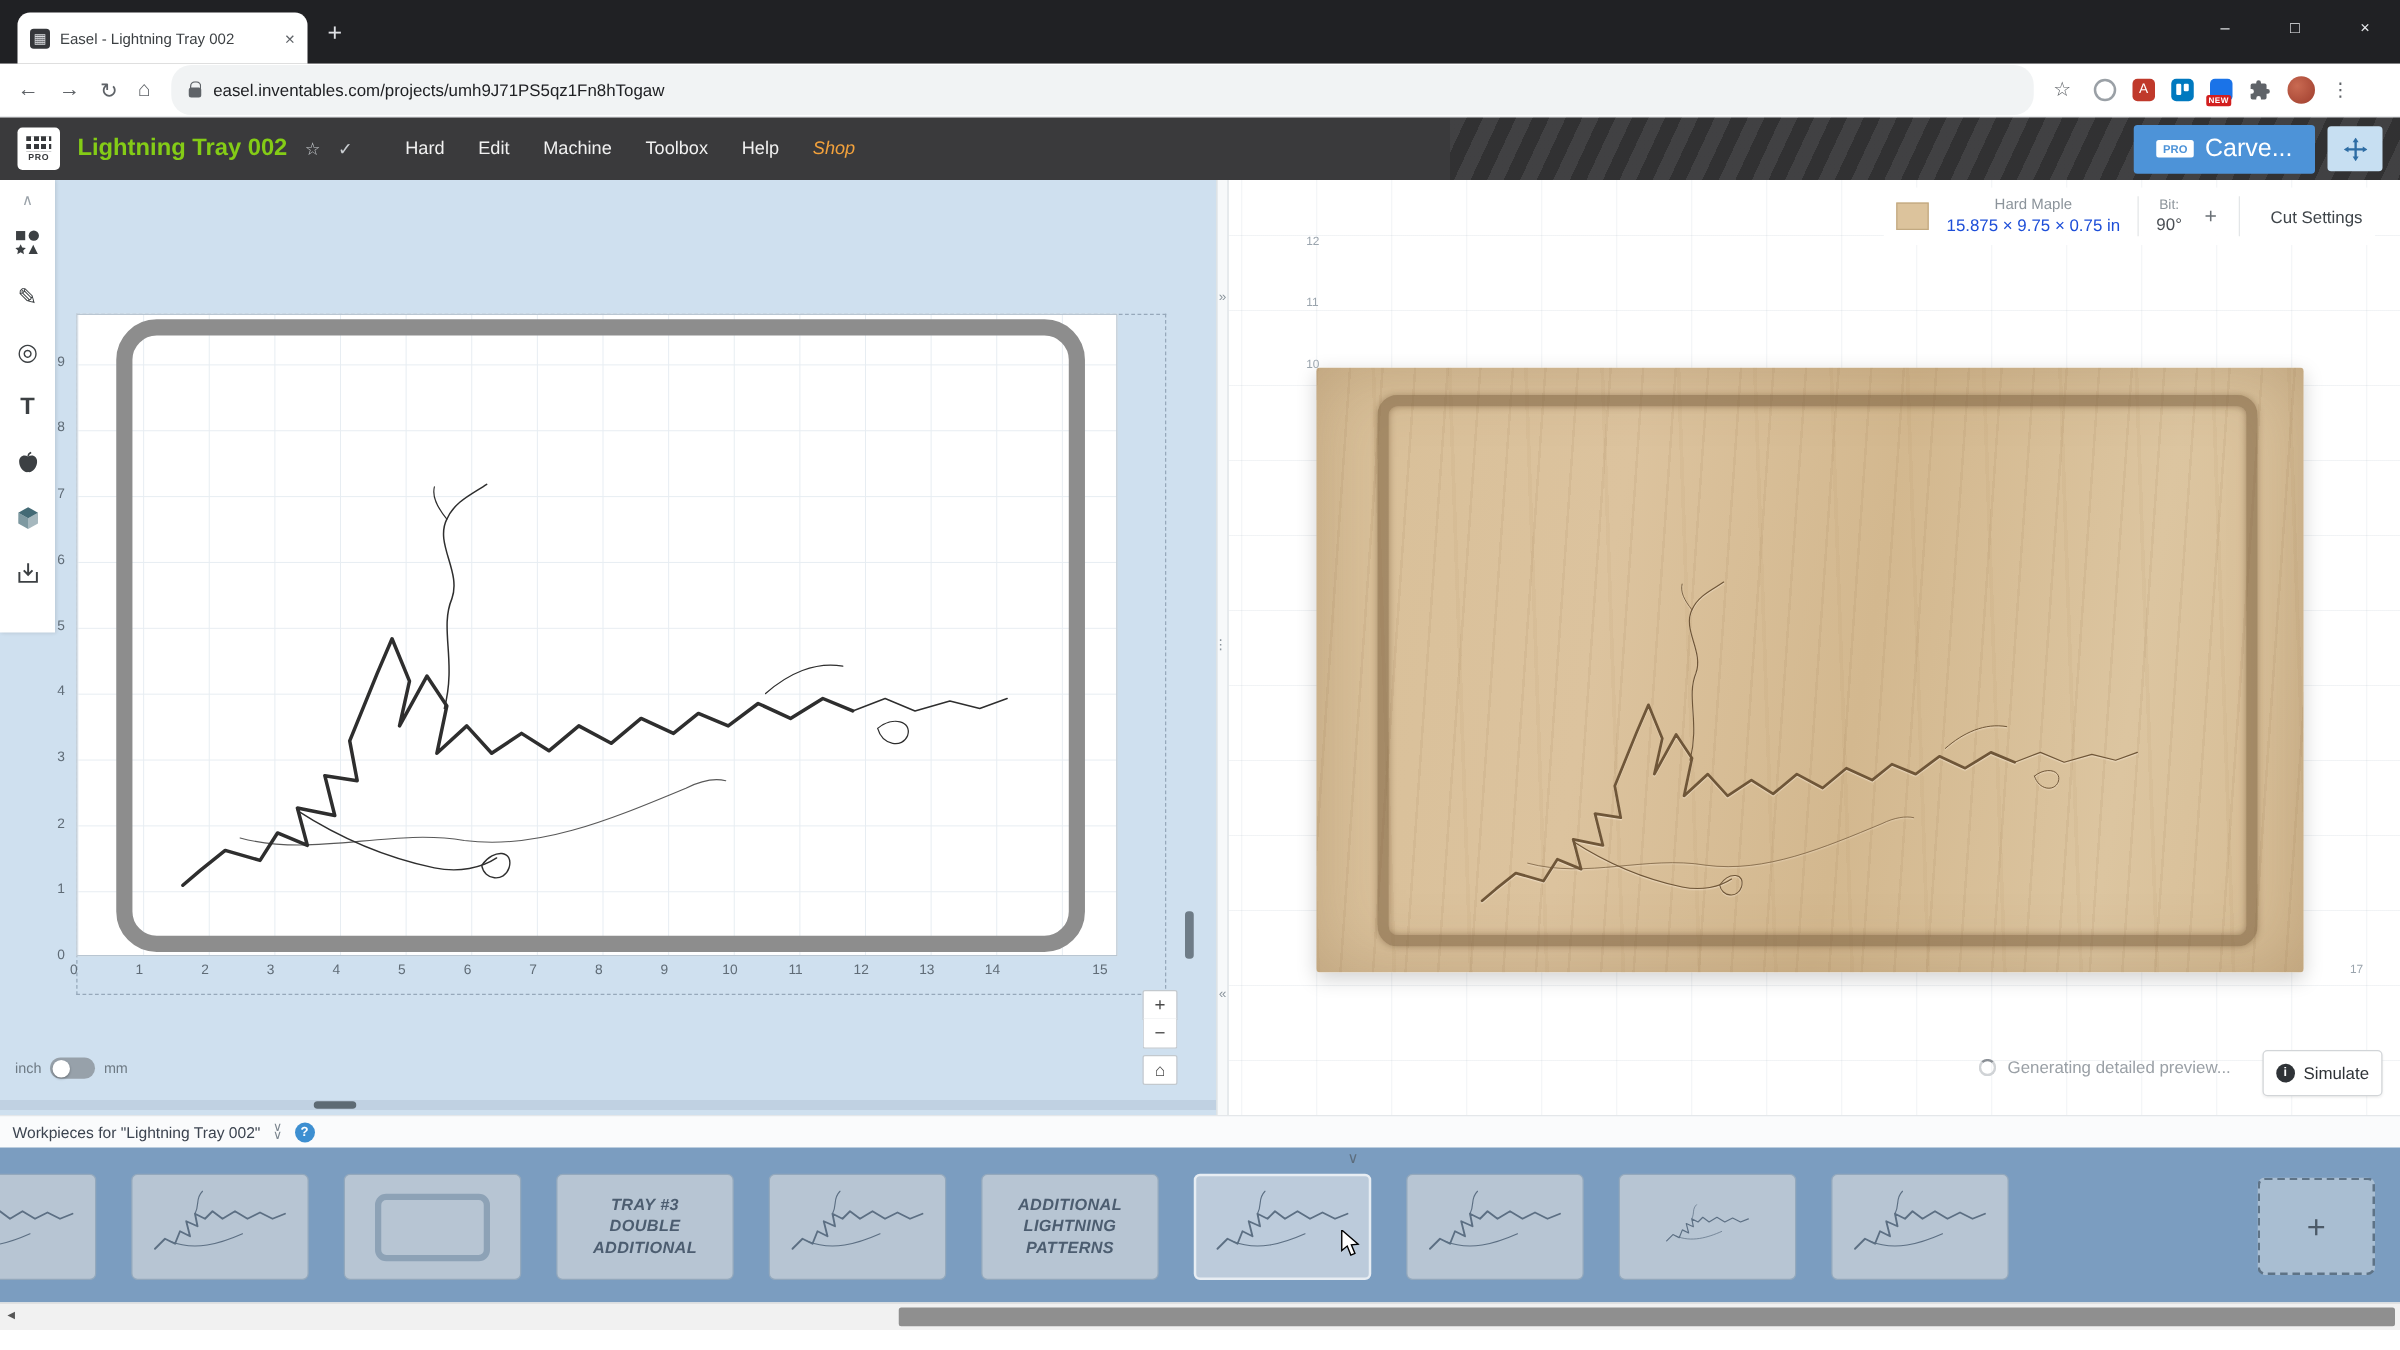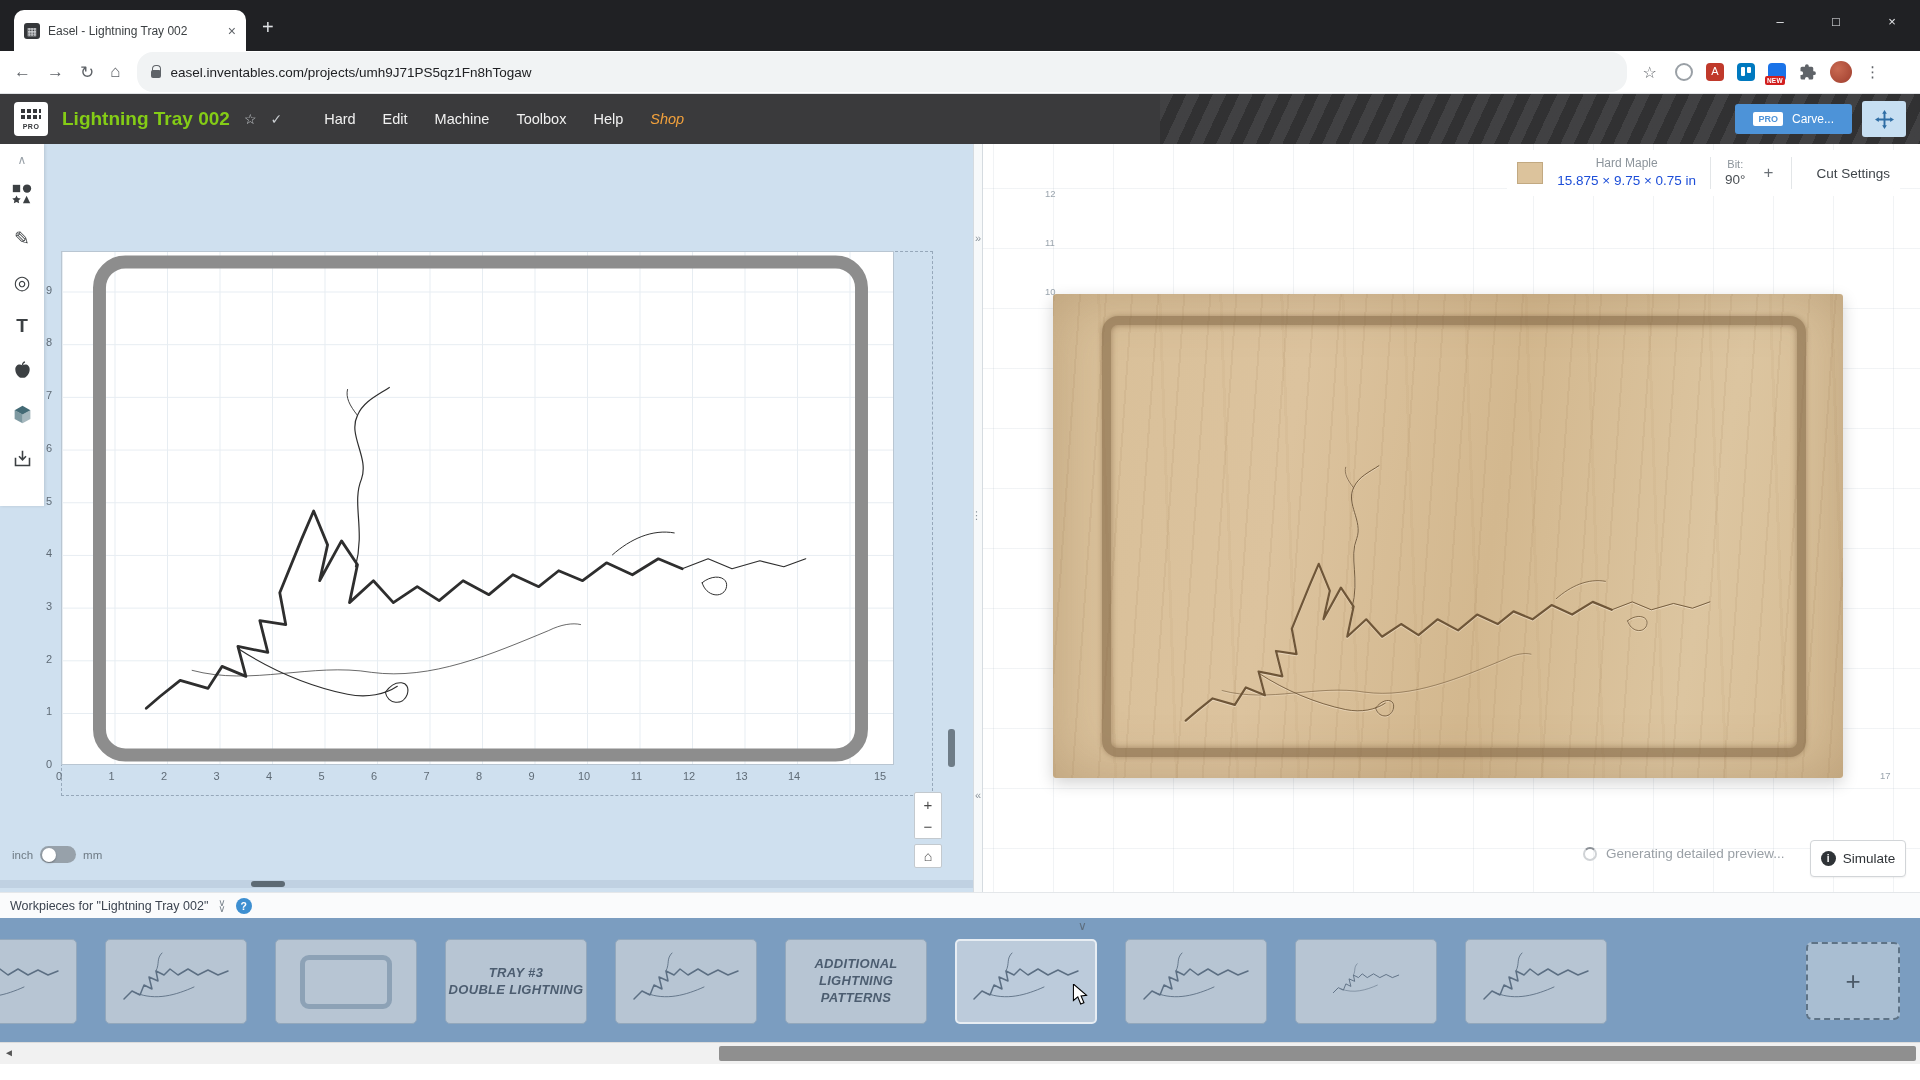--- a/index.html
+++ b/index.html
@@ -44,21 +44,21 @@
   .logo-grid{width:20px;height:12px;background-image:repeating-linear-gradient(to right,transparent 0 4px,#fff 4px 6px),repeating-linear-gradient(to bottom,#35373a 0 4px,#fff 4px 6px);}
   .logo-text{font-size:7px;font-weight:bold;color:#35373a;letter-spacing:.5px;line-height:7px;}
   .project-title{color:#84cc16;font-size:19px;font-weight:600;white-space:nowrap;z-index:1;}
   .title-icon{color:#c9cdd1;font-size:14px;z-index:1;}
   .app-menu{display:flex;gap:27px;margin-left:28px;font-size:14.5px;color:#f1f1f1;z-index:1;}
   .menu-item{cursor:default;}
   .menu-shop{color:#f2a13c;font-style:italic;}
   .header-right{margin-left:auto;display:flex;gap:10px;z-index:1;align-items:center;}
   .carve-btn{background:#4d93d8;border-radius:3px;display:flex;align-items:center;gap:9px;padding:8px 18px;}
   .carve-badge{background:#fff;color:#4d93d8;font-size:9px;font-weight:bold;padding:2px 5px;border-radius:2px;}
-  .carve-label{color:#fff;font-size:12px;}
+  .carve-label{color:#fff;font-size:20px;}
   .jog-btn{width:44px;height:36px;background:#c7dff2;border-radius:3px;display:flex;align-items:center;justify-content:center;}
 
   
   .main{position:absolute;top:144px;left:0;width:1920px;height:748px;}
   .design-panel{position:absolute;left:0;top:0;width:973px;height:748px;background:#cfe0ef;overflow:hidden;}
   .material-dashed{position:absolute;left:61px;top:107px;width:872px;height:545px;border:1px dashed #96a8ba;}
   .artboard{position:absolute;left:61px;top:107px;width:833px;height:514px;background:#fff;border:1px solid #b9c6d2;background-image:linear-gradient(to right,#e7edf2 1px,transparent 1px),linear-gradient(to bottom,#e7edf2 1px,transparent 1px);background-size:52.5px 52.7px;background-position:0 39.5px;}
   .artboard svg{position:absolute;left:0;top:0;width:100%;height:100%;}
 
   .toolbar{position:absolute;left:0;top:0;width:44px;height:362px;background:#fff;box-shadow:1px 0 3px rgba(0,0,0,.12);display:flex;flex-direction:column;align-items:center;padding-top:4px;}
@@ -417,21 +417,21 @@
         <div class="thumb">
           <svg width="120" height="70" viewBox="0 0 120 70">
             <use href="#mini-bolt"></use>
           </svg>
         </div>
         <div class="thumb">
           <div class="outline-box"></div>
         </div>
         <div class="thumb labelled">
           <div>TRAY #3</div>
-          <div>DOUBLE LIGHTNING</div>
+          <div>DOUBLE ADDITIONAL</div>
         </div>
         <div class="thumb">
           <svg width="120" height="70" viewBox="0 0 120 70">
             <use href="#mini-bolt"></use>
           </svg>
         </div>
         <div class="thumb labelled">
           <div>ADDITIONAL</div>
           <div>LIGHTNING</div>
           <div>PATTERNS</div>

